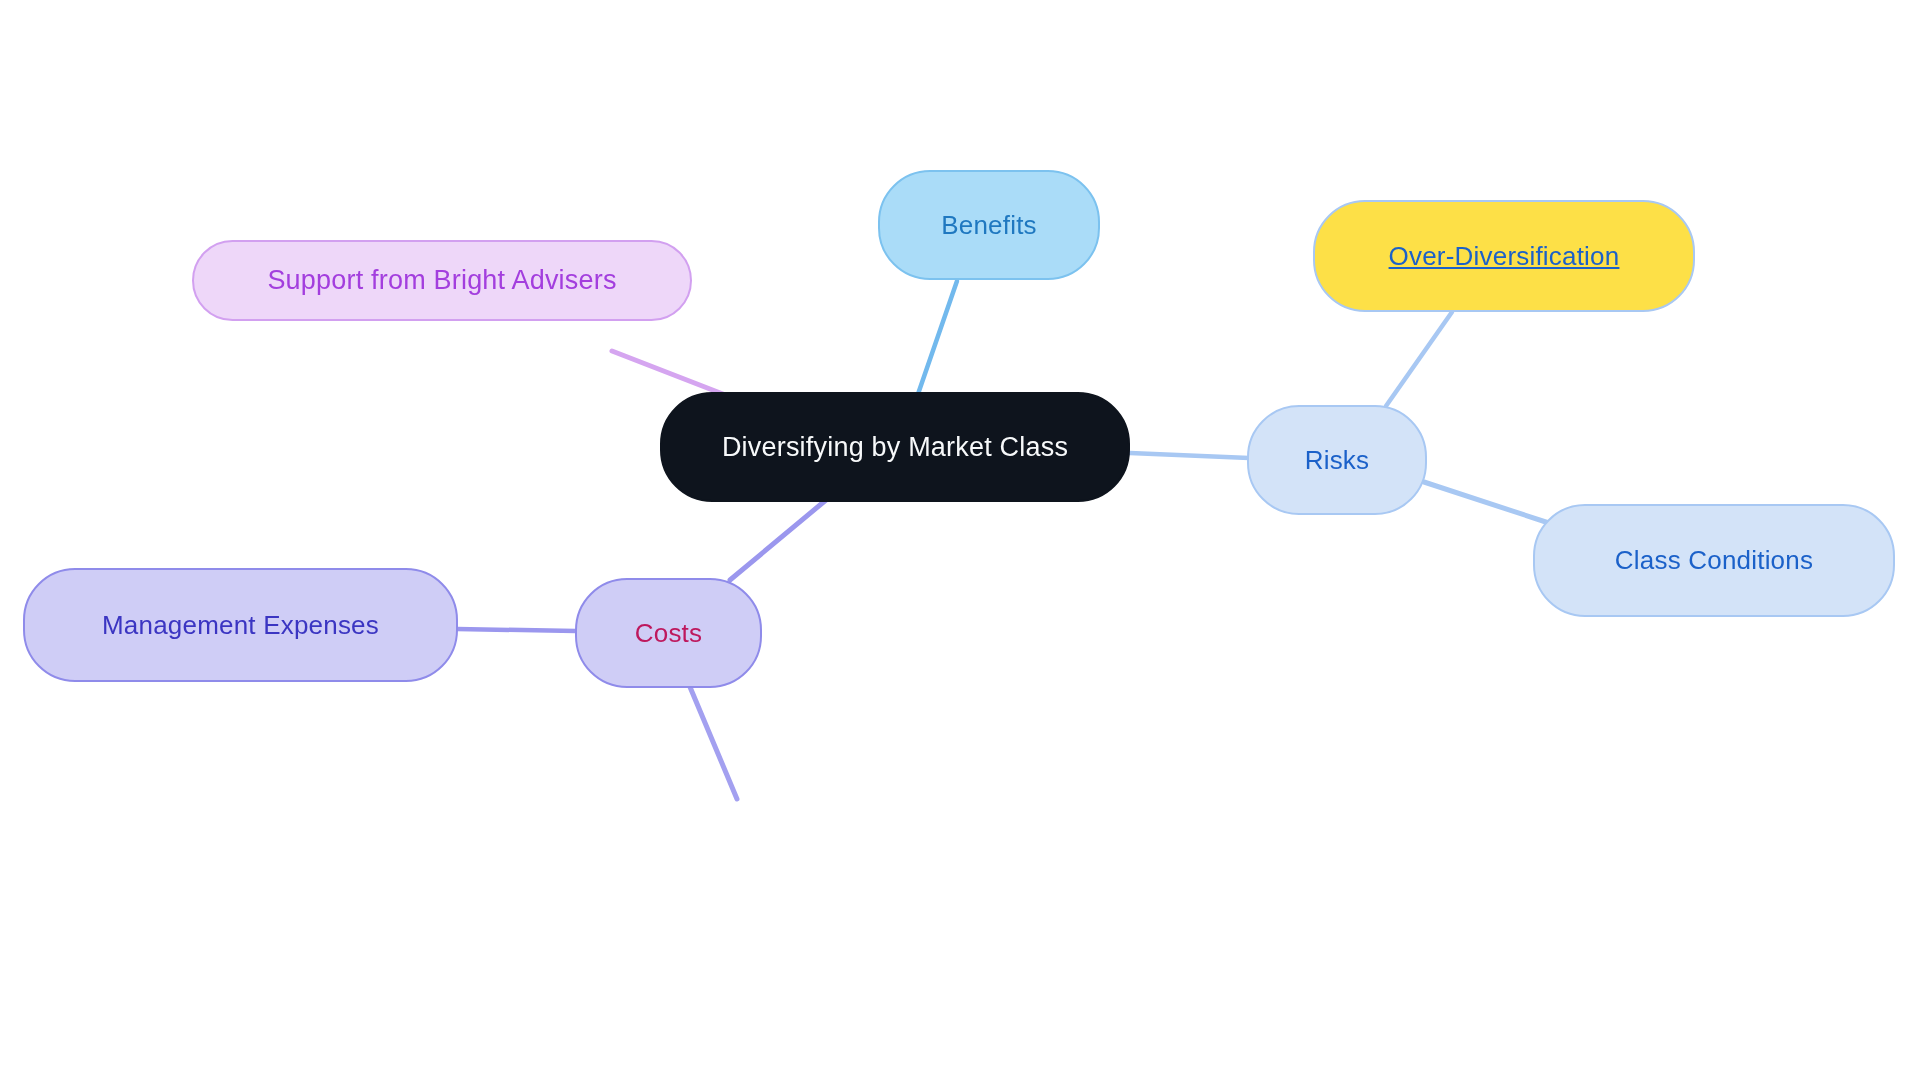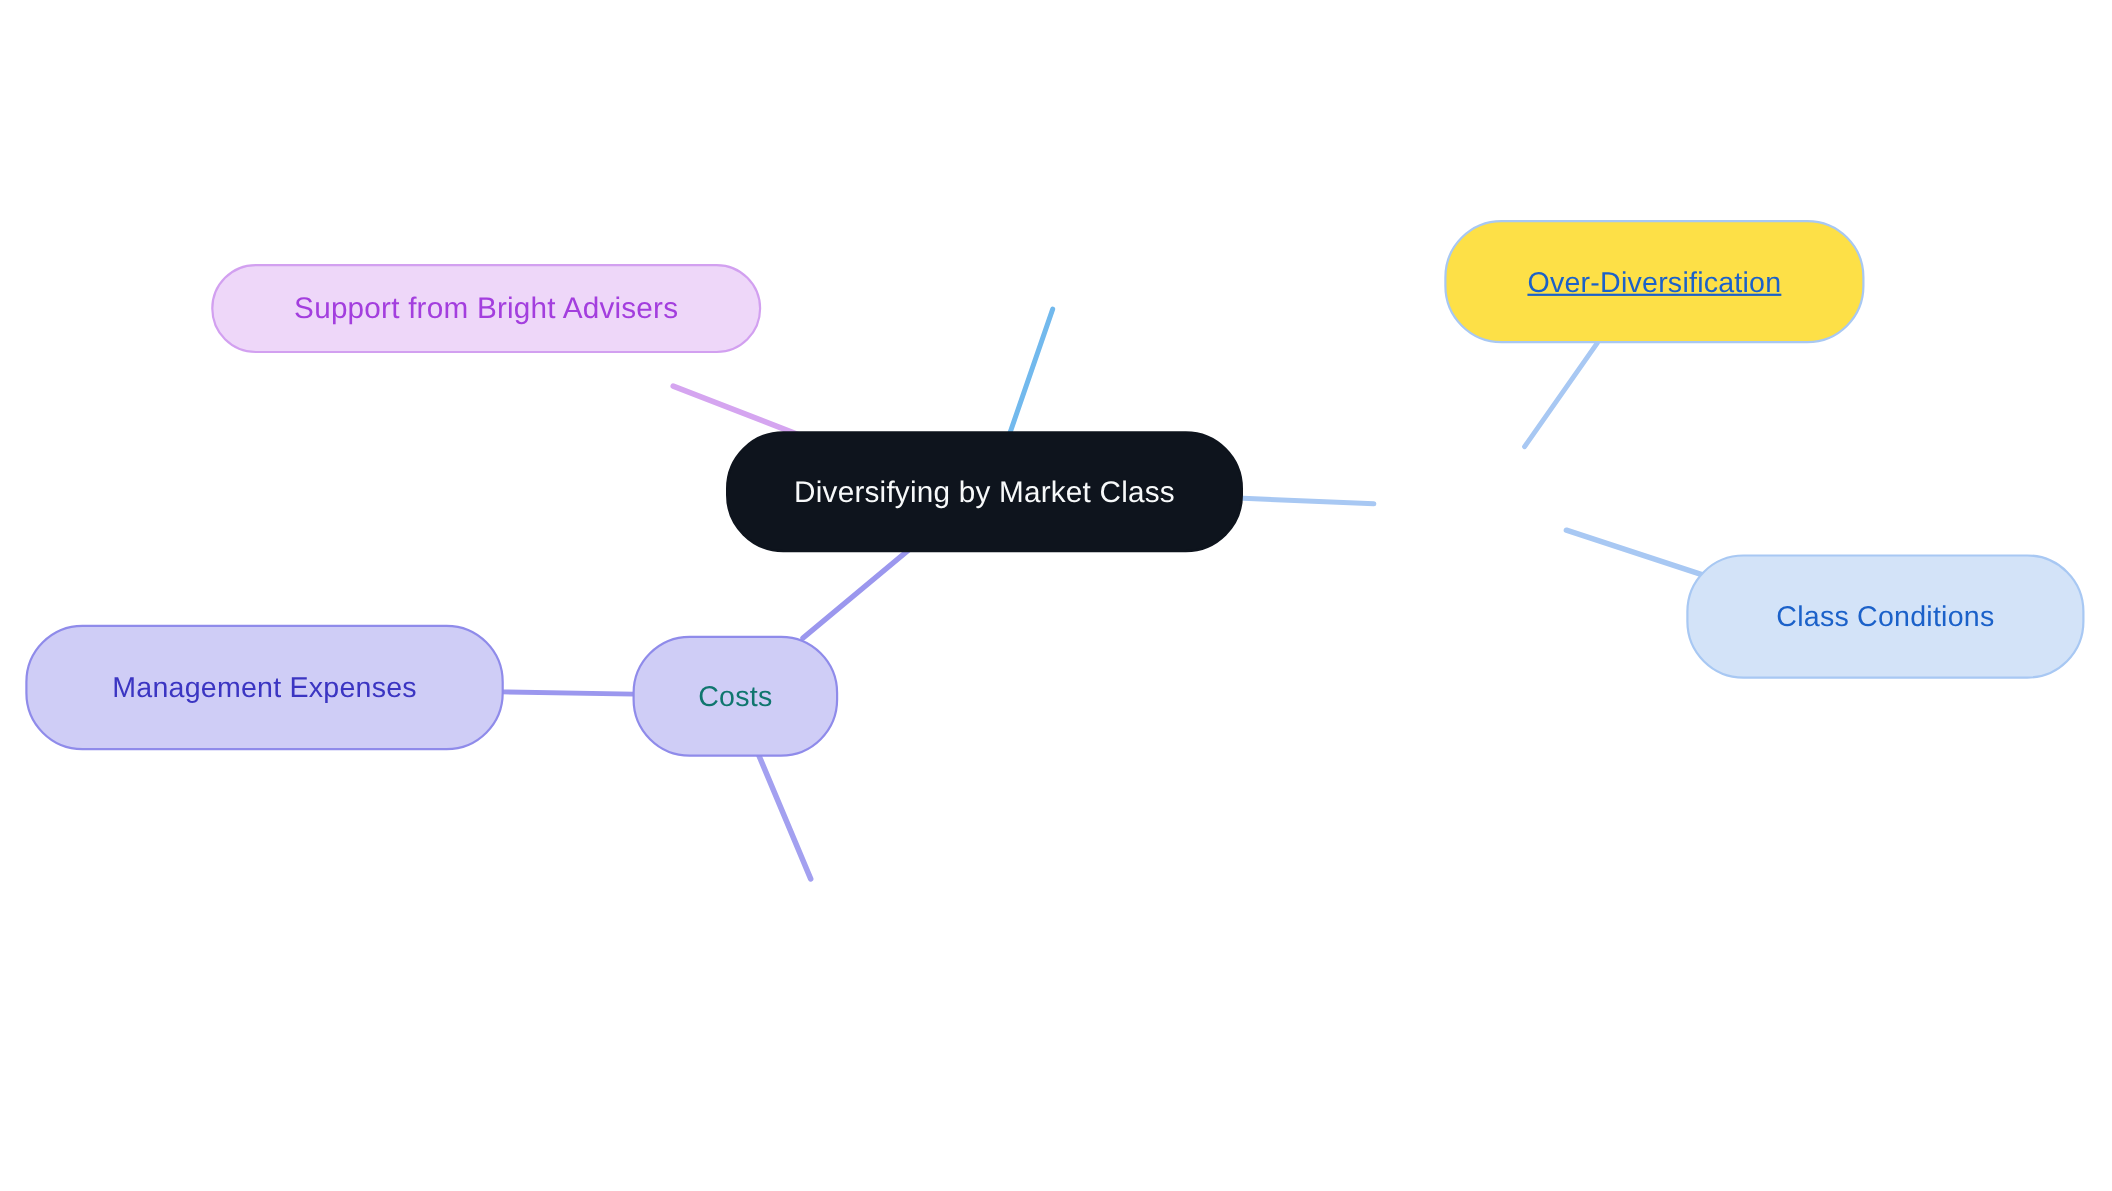--- a/index.html
+++ b/index.html
@@ -51,26 +51,28 @@
     <line x1="1130" y1="453" x2="1249" y2="458" stroke="#a8c8f3" stroke-width="4.5"></line>
     <line x1="1386" y1="406" x2="1452" y2="312" stroke="#a8c8f3" stroke-width="4.5"></line>
     <line x1="1424" y1="482" x2="1552" y2="524" stroke="#a8c8f3" stroke-width="5"></line>
     <line x1="826" y1="500" x2="730" y2="580" stroke="#9b97ee" stroke-width="5"></line>
     <line x1="576" y1="631" x2="457" y2="629" stroke="#9b97ee" stroke-width="4.5"></line>
     <line x1="690" y1="687" x2="737" y2="799" stroke="#a3a0f0" stroke-width="5"></line>
   </svg>
 
   <div class="node" style="left: 660px; top: 392px; width: 470px; height: 110px; background: rgb(14, 20, 29); border-color: rgb(14, 20, 29); color: rgb(247, 249, 250); font-size: 27px;">Diversifying by Market Class</div>
 
+  <div class="node" style="left: 878px; top: 170px; width: 222px; height: 110px; background: rgb(170, 220, 248); border-color: rgb(124, 194, 239); color: rgb(31, 120, 192); font-size: 26px;">Benefits</div>
 
   <div class="node" style="left: 192px; top: 240px; width: 500px; height: 81px; background: rgb(238, 215, 249); border-color: rgb(210, 160, 240); color: rgb(163, 62, 222); font-size: 27px;">Support from Bright Advisers</div>
 
+  <div class="node" style="left: 1247px; top: 405px; width: 180px; height: 110px; background: rgb(211, 227, 248); border-color: rgb(168, 200, 243); color: rgb(27, 97, 201); font-size: 26px;">Risks</div>
 
   <div class="node" style="left: 1313px; top: 200px; width: 382px; height: 112px; background: #fde047; border-color: rgb(168, 200, 243); color: rgb(27, 97, 201); font-size: 26px; text-decoration: underline;">Over-Diversification</div>
 
   <div class="node" style="left: 1533px; top: 504px; width: 362px; height: 113px; background: rgb(211, 227, 248); border-color: rgb(168, 200, 243); color: rgb(27, 97, 201); font-size: 26px;">Class Conditions</div>
 
-  <div class="node" style="left: 575px; top: 578px; width: 187px; height: 110px; background: rgb(207, 205, 246); border-color: rgb(143, 139, 234); color: #0f766e; font-size: 26px;">Costs</div>
+  <div class="node" style="left: 575px; top: 578px; width: 187px; height: 110px; background: rgb(207, 205, 246); border-color: rgb(143, 139, 234); color: #be185d; font-size: 26px;">Costs</div>
 
   <div class="node" style="left: 23px; top: 568px; width: 435px; height: 114px; background: rgb(207, 205, 246); border-color: rgb(143, 139, 234); color: rgb(59, 53, 194); font-size: 26px;">Management Expenses</div>
 
 
 </div>
 
 </body></html>

